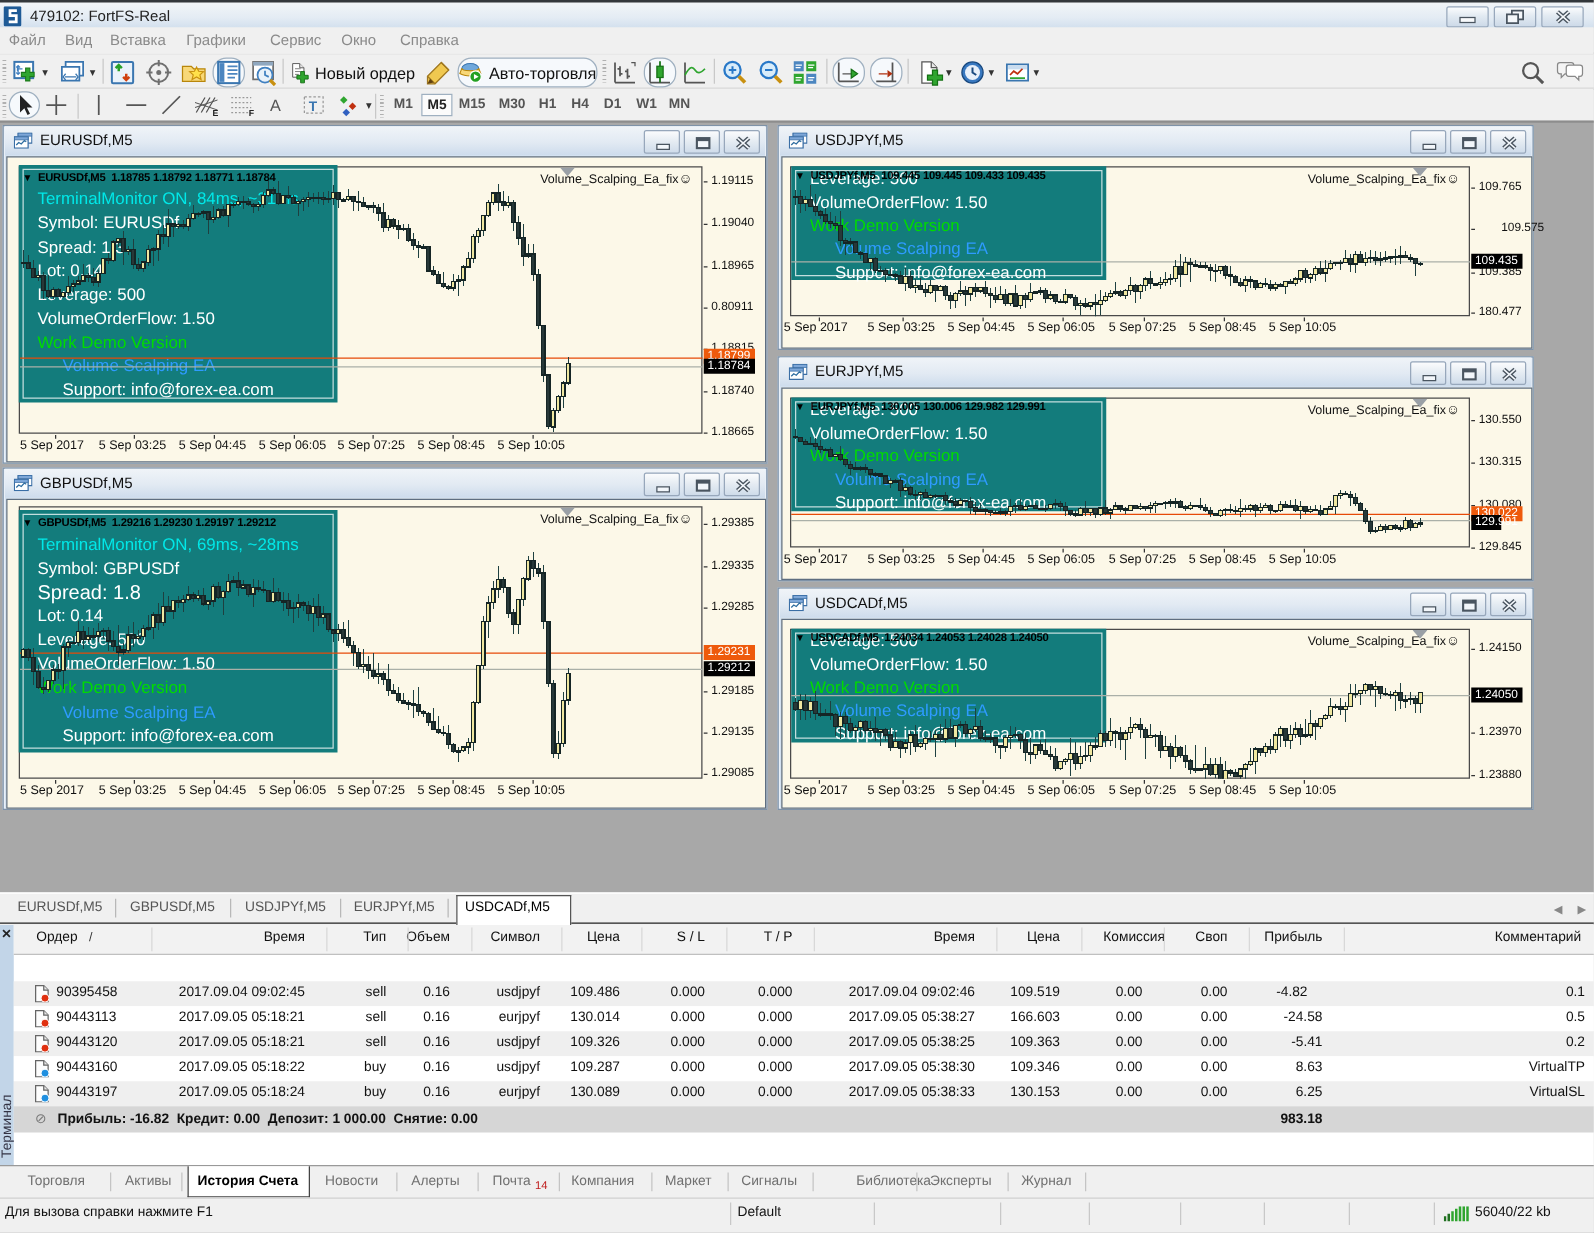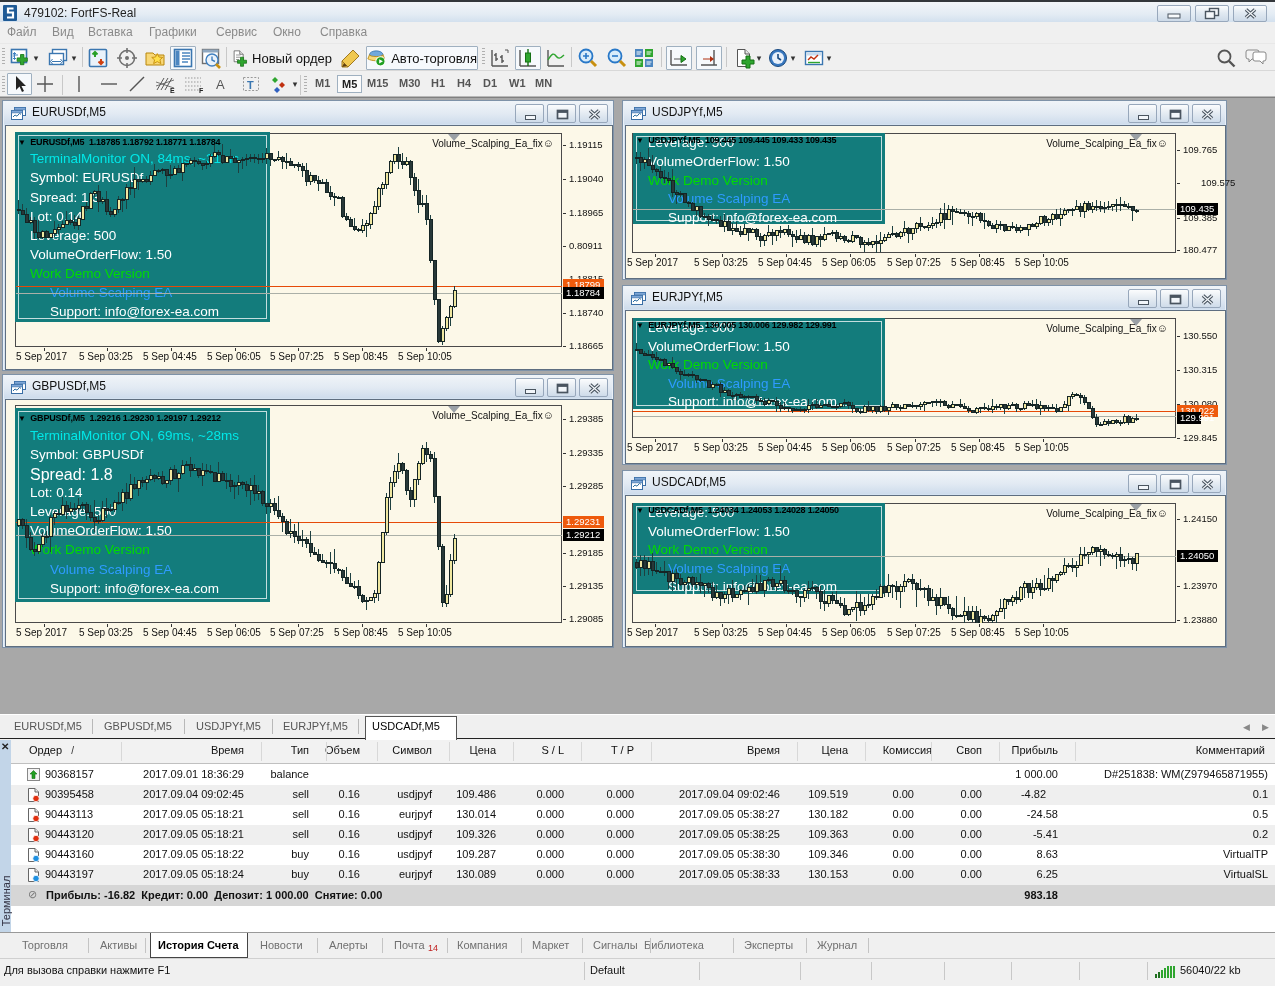--- a/index.html
+++ b/index.html
@@ -7,21 +7,21 @@
 #titlebar { position:absolute; left:0; top:0; width:1275px; height:22px; background:linear-gradient(#F2F5F8,#E4ECF4 60%,#D3E0EE); border-top:2px solid #33373B; }
 #titlebar .logo { position:absolute; left:2px; top:3px; }
 #titlebar .ttext { position:absolute; left:24px; top:4px; font-size:12px; color:#222; }
 .capbtn { position:absolute; top:3px; width:34px; height:17px; background:linear-gradient(#FBFCFD,#E2EAF2 45%,#CDDAE8); border:1px solid #98A8BC; border-radius:2px; text-align:center; }
 #menubar { position:absolute; left:0; top:22px; width:1275px; height:20px; background:#F0F0F0; }
 #menubar span { position:absolute; top:3px; font-size:12px; color:#8A8A8A; }
 #tb1 { position:absolute; left:0; top:43px; width:1275px; height:28px; background:#F0F0F0; border-top:1px solid #E8E8E8; border-bottom:1px solid #D8D8D8;}
 #tb2 { position:absolute; left:0; top:72px; width:1275px; height:25px; background:#F0F0F0; border-bottom:1px solid #B8B8B8; }
 .tbtn { position:absolute; top:2px; height:24px; display:flex; align-items:center; justify-content:center; border:1px solid transparent; }
 #tb2 .tbtn { top:1px; height:22px; }
-.tbtn.pressed { border:1px solid #9FB0C0; background:#F6F9FC; border-radius:1px; }
+.tbtn.pressed { border:1px solid #9FB0C0; background:#F6F9FC; border-radius:11px; }
 .tlab { font-size:13px; color:#111; margin-left:4px; white-space:nowrap; }
 .dda { font-size:9px; color:#333; margin-left:2px; }
 .tsep { position:absolute; top:3px; height:20px; border-left:1px solid #C8C8C8; }
 .grip { position:absolute; top:4px; height:18px; width:3px; background:repeating-linear-gradient(#B0B0B0 0 1px,#F0F0F0 1px 3px); }
 .tf { position:absolute; top:3px; font-size:11px; font-weight:bold; color:#555; padding:2px 4px; }
 .tf.pressed { border:1px solid #9FB0C0; background:#FBFBFB; color:#222; }
 #mdi { position:absolute; left:0; top:97px; width:1275px; height:617px; background:#A8A8A8; border-top:1px solid #808080; }
 .cw { position:absolute; background:#D4E2F1; border:1px solid #7E92A8; box-shadow: inset 0 0 0 1px #E9F0F8; }
 .cwt { position:absolute; left:1px; top:0; right:1px; height:23px; background:linear-gradient(#F0F4F8,#E2EAF3 55%,#CEDCEC); }
 .cwi { position:absolute; left:7px; top:5px; }
@@ -1892,31 +1892,20 @@
       <span style="position:absolute;left:438px;top:2px;bottom:2px;border-left:1px solid #D8D8D8"></span>
       <span style="position:absolute;left:502px;top:2px;bottom:2px;border-left:1px solid #D8D8D8"></span>
       <span style="position:absolute;left:570px;top:2px;bottom:2px;border-left:1px solid #D8D8D8"></span>
       <span style="position:absolute;left:640px;top:2px;bottom:2px;border-left:1px solid #D8D8D8"></span>
       <span style="position:absolute;left:786px;top:2px;bottom:2px;border-left:1px solid #D8D8D8"></span>
       <span style="position:absolute;left:854px;top:2px;bottom:2px;border-left:1px solid #D8D8D8"></span>
       <span style="position:absolute;left:920px;top:2px;bottom:2px;border-left:1px solid #D8D8D8"></span>
       <span style="position:absolute;left:988px;top:2px;bottom:2px;border-left:1px solid #D8D8D8"></span>
       <span style="position:absolute;left:1064px;top:2px;bottom:2px;border-left:1px solid #D8D8D8"></span>
     </div>
-    <div class="trow" style="top:25px">
-      <span style="position:absolute;left:16px;top:3px"><svg width="13" height="13" viewBox="0 0 13 13">
-          <rect x="0.5" y="0.5" width="12" height="12" fill="#F4F4F4" stroke="#888"></rect>
-          <path d="M6.5 2.5 L10 6 H8 V10.5 H5 V6 H3 Z" fill="#22A022" stroke="#107010" stroke-width="0.6"></path>
-        </svg></span>
-      <span style="position:absolute;left:34px;top:3px">90368157</span>
-      <span style="position:absolute;right:1031px;top:3px">2017.09.01 18:36:29</span>
-      <span style="position:absolute;right:966px;top:3px">balance</span>
-      <span style="position:absolute;right:217px;top:3px">1 000.00</span>
-      <span style="position:absolute;right:7px;top:3px">D#251838: WM(Z979465871955)</span>
-    </div>
     <div class="trow odd" style="top:45px">
       <span style="position:absolute;left:16px;top:3px"><svg width="13" height="14" viewBox="0 0 13 14">
           <path d="M1.5 0.5 H8 L11.5 4 V13.5 H1.5 Z" fill="#FDFDFD" stroke="#666"></path>
           <path d="M8 0.5 L8 4 L11.5 4" fill="#E8E8E8" stroke="#666"></path>
           <circle cx="9" cy="10.5" r="3.2" fill="#E03010" stroke="#fff" stroke-width="0.8"></circle>
         </svg></span>
       <span style="position:absolute;left:34px;top:3px">90395458</span>
       <span style="position:absolute;right:1031px;top:3px">2017.09.04 09:02:45</span>
       <span style="position:absolute;right:966px;top:3px">sell</span>
       <span style="position:absolute;right:915px;top:3px">0.16</span>
@@ -1939,21 +1928,21 @@
         </svg></span>
       <span style="position:absolute;left:34px;top:3px">90443113</span>
       <span style="position:absolute;right:1031px;top:3px">2017.09.05 05:18:21</span>
       <span style="position:absolute;right:966px;top:3px">sell</span>
       <span style="position:absolute;right:915px;top:3px">0.16</span>
       <span style="position:absolute;right:843px;top:3px">eurjpyf</span>
       <span style="position:absolute;right:779px;top:3px">130.014</span>
       <span style="position:absolute;right:711px;top:3px">0.000</span>
       <span style="position:absolute;right:641px;top:3px">0.000</span>
       <span style="position:absolute;right:495px;top:3px">2017.09.05 05:38:27</span>
-      <span style="position:absolute;right:427px;top:3px">130.182</span>
+      <span style="position:absolute;right:427px;top:3px">166.603</span>
       <span style="position:absolute;right:361px;top:3px">0.00</span>
       <span style="position:absolute;right:293px;top:3px">0.00</span>
       <span style="position:absolute;right:217px;top:3px">-24.58</span>
       <span style="position:absolute;right:7px;top:3px">0.5</span>
     </div>
     <div class="trow odd" style="top:85px">
       <span style="position:absolute;left:16px;top:3px"><svg width="13" height="14" viewBox="0 0 13 14">
           <path d="M1.5 0.5 H8 L11.5 4 V13.5 H1.5 Z" fill="#FDFDFD" stroke="#666"></path>
           <path d="M8 0.5 L8 4 L11.5 4" fill="#E8E8E8" stroke="#666"></path>
           <circle cx="9" cy="10.5" r="3.2" fill="#E03010" stroke="#fff" stroke-width="0.8"></circle>
@@ -2022,21 +2011,21 @@
     </div>
 </div>
 <div class="abs" style="left:0;top:932px;width:1275px;height:26px;background:#F0F0F0;border-top:1px solid #999">
 <span class="abs" style="left:22px;top:6px;font-size:11px;color:#707070">Торговля</span>
 <span class="abs" style="left:100px;top:6px;font-size:11px;color:#707070">Активы</span>
 <span class="abs" style="left:260px;top:6px;font-size:11px;color:#707070">Новости</span>
 <span class="abs" style="left:329px;top:6px;font-size:11px;color:#707070">Алерты</span>
 <span class="abs" style="left:457px;top:6px;font-size:11px;color:#707070">Компания</span>
 <span class="abs" style="left:532px;top:6px;font-size:11px;color:#707070">Маркет</span>
 <span class="abs" style="left:593px;top:6px;font-size:11px;color:#707070">Сигналы</span>
-<span class="abs" style="left:644px;top:6px;font-size:11px;color:#707070">Библиотека</span>
+<span class="abs" style="left:685px;top:6px;font-size:11px;color:#707070">Библиотека</span>
 <span class="abs" style="left:744px;top:6px;font-size:11px;color:#707070">Эксперты</span>
 <span class="abs" style="left:817px;top:6px;font-size:11px;color:#707070">Журнал</span>
 <span class="abs" style="left:394px;top:6px;font-size:11px;color:#707070">Почта</span>
     <span class="abs" style="left:428px;top:10px;font-size:9px;color:#C02020">14</span>
 <span class="abs" style="left:88px;top:5px;height:15px;border-left:1px solid #C4C4C4"></span>
 <span class="abs" style="left:145px;top:5px;height:15px;border-left:1px solid #C4C4C4"></span>
 <span class="abs" style="left:317px;top:5px;height:15px;border-left:1px solid #C4C4C4"></span>
 <span class="abs" style="left:382px;top:5px;height:15px;border-left:1px solid #C4C4C4"></span>
 <span class="abs" style="left:447px;top:5px;height:15px;border-left:1px solid #C4C4C4"></span>
 <span class="abs" style="left:521px;top:5px;height:15px;border-left:1px solid #C4C4C4"></span>

